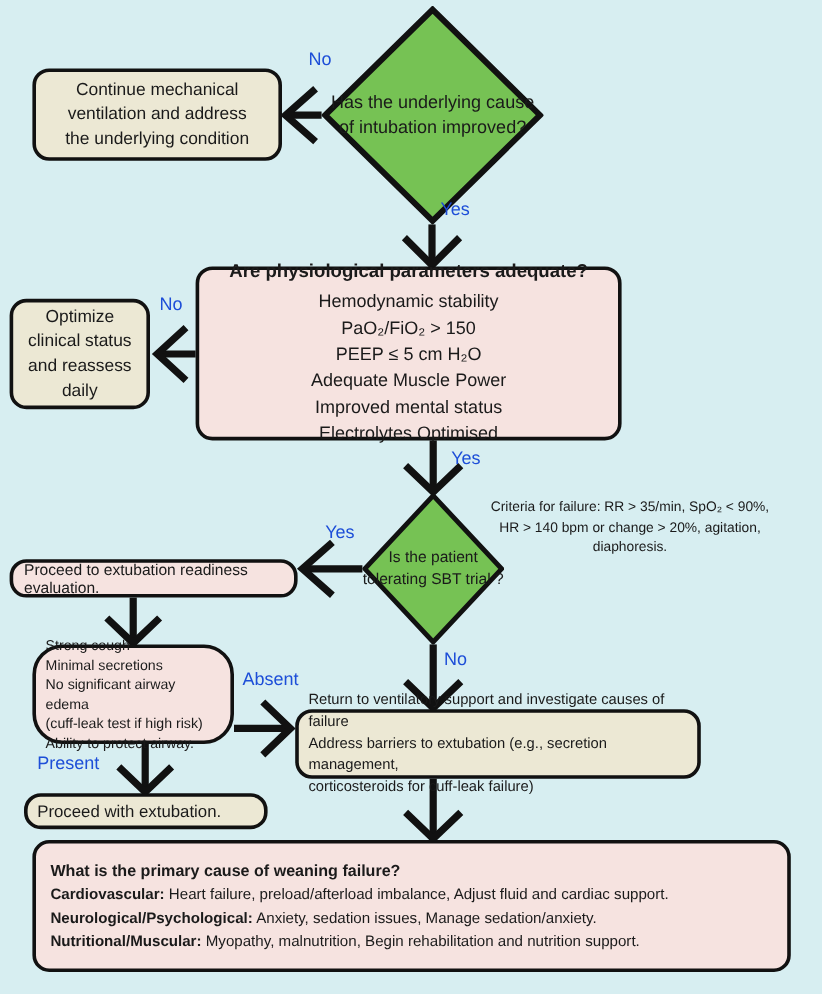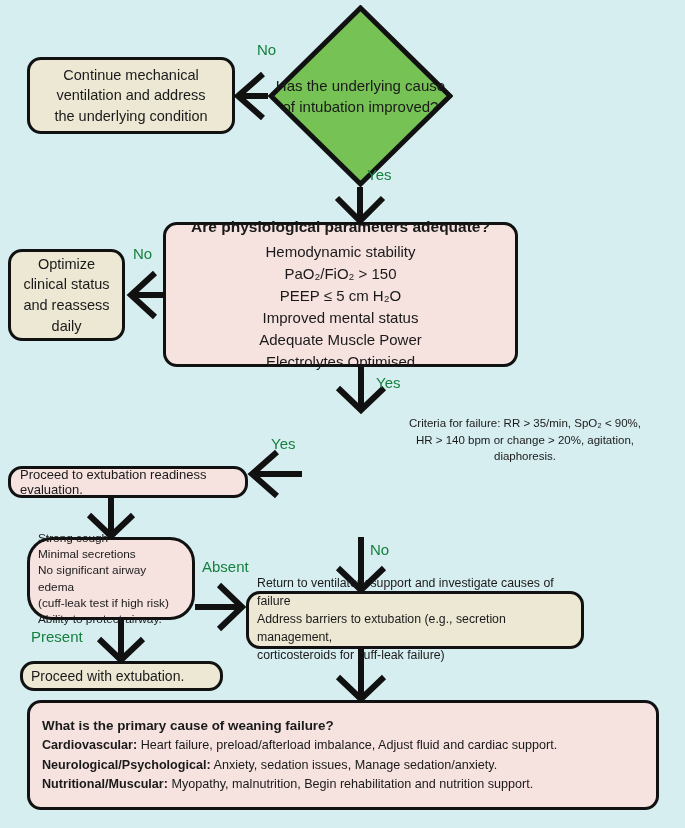--- a/index.html
+++ b/index.html
@@ -62,21 +62,21 @@
     display: flex;
     align-items: center;
     justify-content: center;
     text-align: center;
     z-index: 2;
   }
 
   .edge-label {
     position: absolute;
     font-size: 15px;
-    color: #15803d;
+    color: #1d4ed8;
     white-space: nowrap;
     z-index: 4;
   }
 
   .note {
     position: absolute;
     font-size: 11.5px;
     line-height: 1.45;
     text-align: center;
     color: #1a1a1a;
@@ -190,32 +190,38 @@
 
   <div class="node fill-cream" id="n-continue">
     <div class="txt center">Continue mechanical ventilation and address the underlying condition</div>
   </div>
 
   <div class="node fill-pink" id="n-params">
     <div class="txt center head">Are physiological parameters adequate?</div>
     <div class="txt center">Hemodynamic stability</div>
     <div class="txt center">PaO₂/FiO₂ &gt; 150</div>
     <div class="txt center">PEEP ≤ 5 cm H₂O</div>
+    <div class="txt center">Adequate Muscle Power</div>
     <div class="txt center">Improved mental status</div>
-    <div class="txt center">Adequate Muscle Power</div>
     <div class="txt center">Electrolytes Optimised</div>
   </div>
 
   <div class="edge-label" style="left:133px; top:245px;">No</div>
   <div class="edge-label" style="left:376px; top:374px;">Yes</div>
 
   <div class="node fill-cream" id="n-optimize">
     <div class="txt center">Optimize clinical status and reassess daily</div>
   </div>
 
+  <div class="diamond" id="d-sbt">
+    <svg class="dshape" viewBox="0 0 118 126" preserveAspectRatio="none">
+      <polygon points="59,2 116,63 59,124 2,63" fill="#76c254" stroke="#111111" stroke-width="4"></polygon>
+    </svg>
+    <div class="dlabel">Is the patient tolerating SBT trial ?</div>
+  </div>
 
   <div class="edge-label" style="left:271px; top:435px;">Yes</div>
   <div class="edge-label" style="left:370px; top:541px;">No</div>
 
   <div class="note" style="left:375px; top:415px; width:300px;">
     <div>Criteria for failure: RR &gt; 35/min, SpO₂ &lt; 90%,</div>
     <div>HR &gt; 140 bpm or change &gt; 20%, agitation,</div>
     <div>diaphoresis.</div>
   </div>
 

